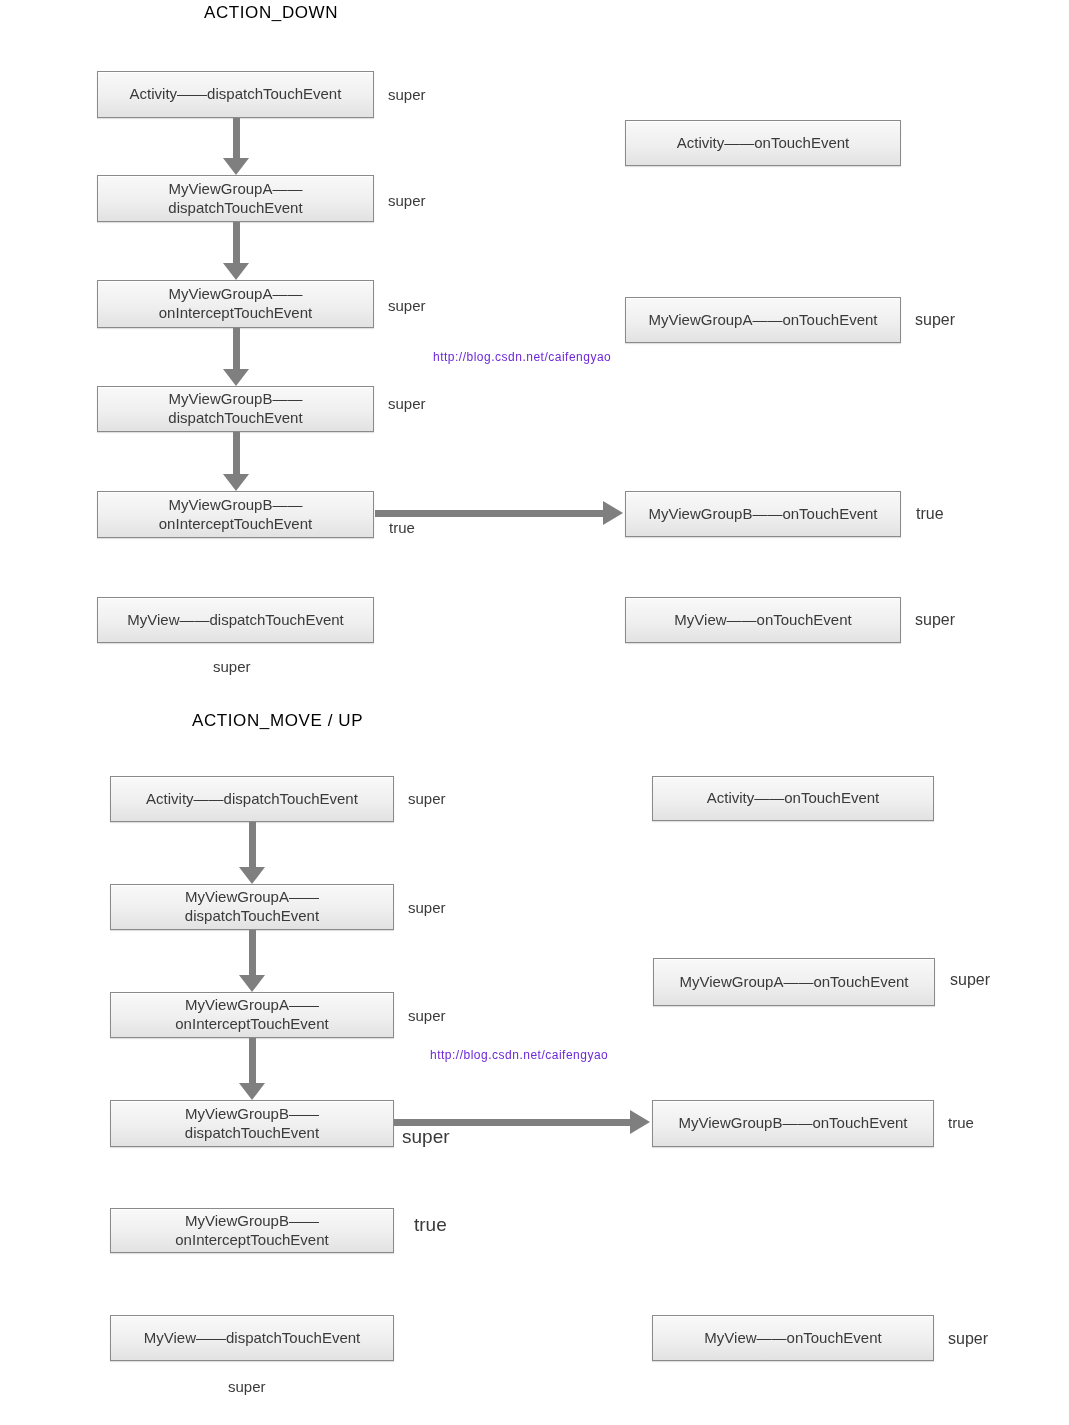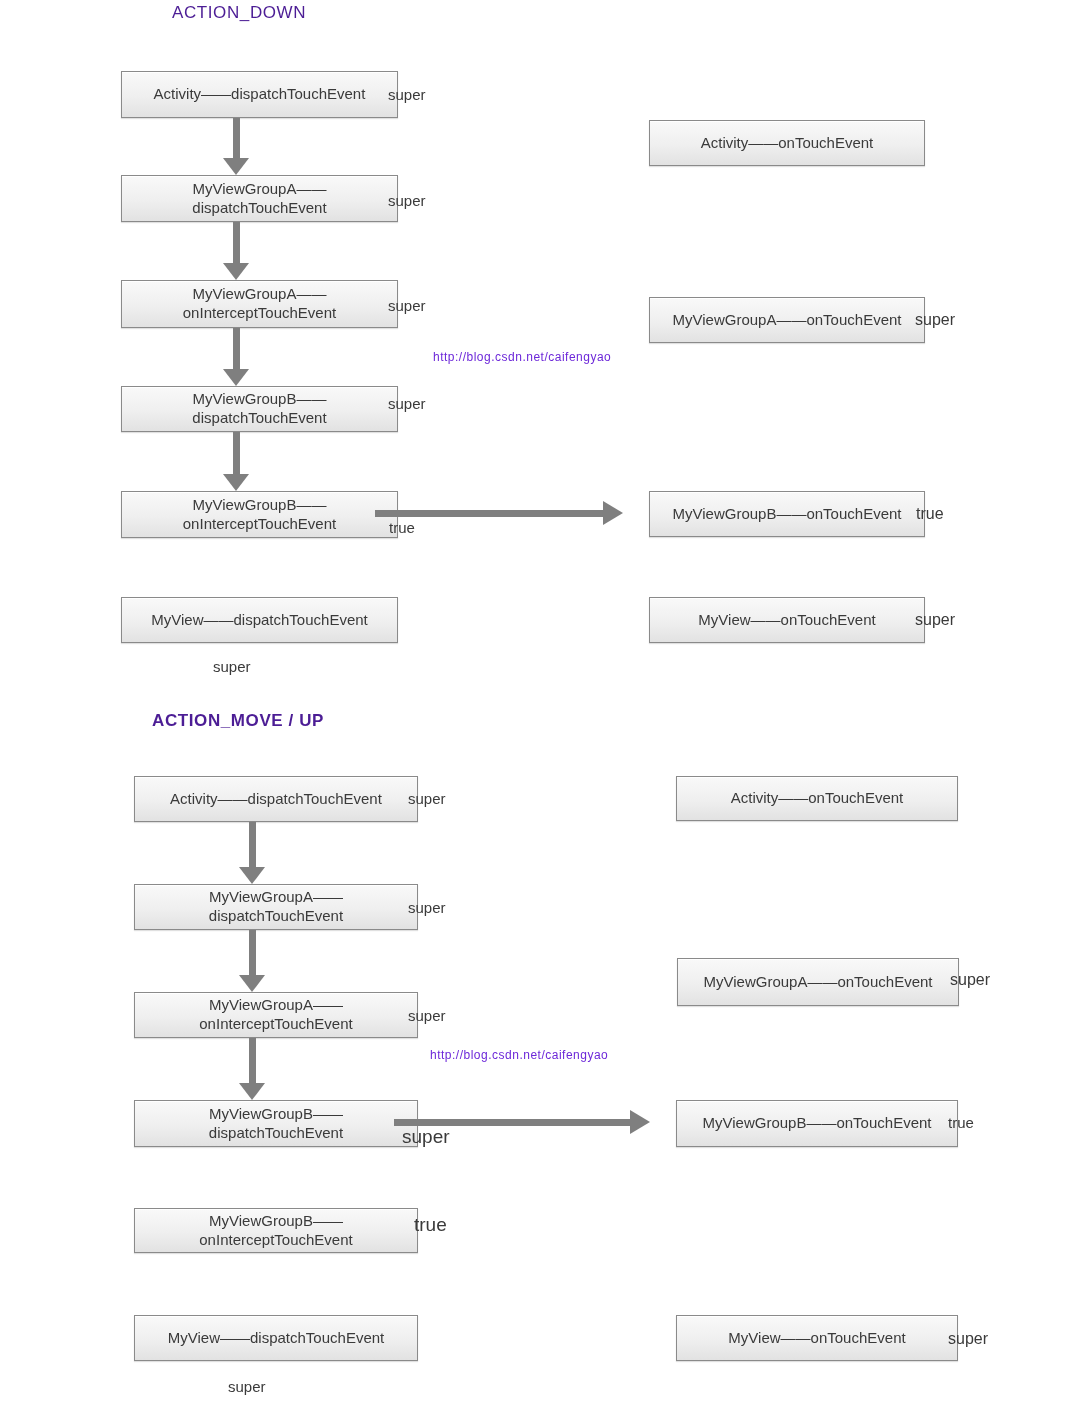--- a/index.html
+++ b/index.html
@@ -1,23 +1,23 @@
 <!DOCTYPE html>
 <html><head>
 <meta charset="utf-8">
 <style>
   html,body{margin:0;padding:0;background:#ffffff;}
   .canvas{position:relative;width:1069px;height:1425px;background:#ffffff;overflow:hidden;
           font-family:"Liberation Sans","DejaVu Sans",sans-serif;}
-  .title{position:absolute;font-size:17px;color:#4c1d95;letter-spacing:0.6px;white-space:nowrap;}
+  .title{position:absolute;font-size:17px;color:#000000;letter-spacing:0.6px;white-space:nowrap;margin-left:32px;}
   .box{position:absolute;box-sizing:border-box;border:1px solid #8a8a8a;
        background:linear-gradient(180deg,#f9f9f9 0%,#efefef 55%,#e2e2e2 100%);
        box-shadow:inset 0 1px 0 #ffffff,0 1px 1px rgba(0,0,0,0.12);
        display:flex;flex-direction:column;align-items:center;justify-content:center;
-       font-size:15px;line-height:1.25;color:#3a3a3a;text-align:center;white-space:nowrap;margin-left:24px;}
+       font-size:15px;line-height:1.25;color:#3a3a3a;text-align:center;white-space:nowrap;}
   .box .l{display:block;}
   .side{position:absolute;font-size:15px;color:#3a3a3a;white-space:nowrap;}
   .side.big{font-size:19px;}
   .side.med{font-size:16px;}
   .arrow-v{position:absolute;transform:translateX(-50%);display:flex;flex-direction:column;align-items:center;}
   .arrow-v .shaft{width:7px;flex:1;background:#7f7f7f;}
   .arrow-v .head{width:0;height:0;border-left:13px solid transparent;border-right:13px solid transparent;border-top:17px solid #7f7f7f;}
   .arrow-h{position:absolute;transform:translateY(-50%);display:flex;flex-direction:row;align-items:center;}
   .arrow-h .shaft{height:7px;flex:1;background:#7f7f7f;}
   .arrow-h .head{width:0;height:0;border-top:12px solid transparent;border-bottom:12px solid transparent;border-left:20px solid #7f7f7f;}
@@ -109,21 +109,21 @@
   <span class="side med" style="left:916px;top:505px;">true</span>
 
   <div class="box" style="left:625px;top:597px;width:276px;height:46px;">
     <span class="l">MyView——onTouchEvent</span>
       <span class="l"></span>
   </div>
   <span class="side med" style="left:915px;top:611px;">super</span>
 
   <div class="wm" style="left:433px;top:350px;">http://blog.csdn.net/caifengyao</div>
 
-  <div class="title" style="left:152px;top:711px;font-weight:bold;">ACTION_MOVE / UP</div>
+  <div class="title" style="left:160px;top:711px;">ACTION_MOVE / UP</div>
 
   <div class="box" style="left:110px;top:776px;width:284px;height:46px;">
     <span class="l">Activity——dispatchTouchEvent</span>
       <span class="l"></span>
   </div>
   <span class="side" style="left:408px;top:790px;">super</span>
 
   <div class="arrow-v" style="left:252px;top:822px;height:62px;">
       <div class="shaft"></div>
       <div class="head"></div>

